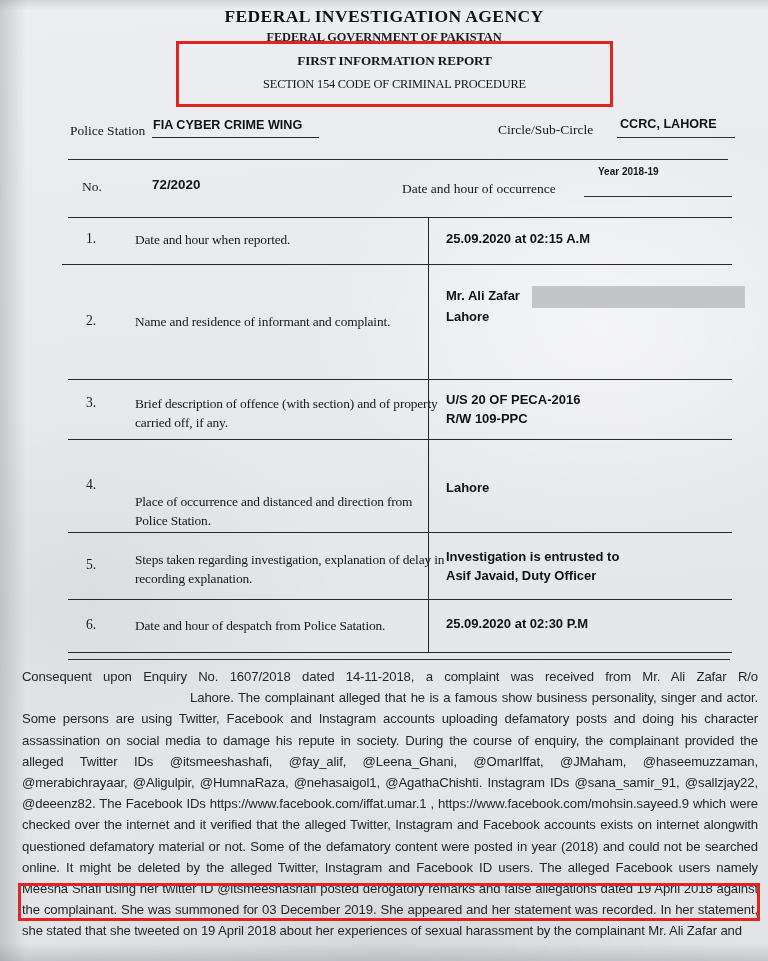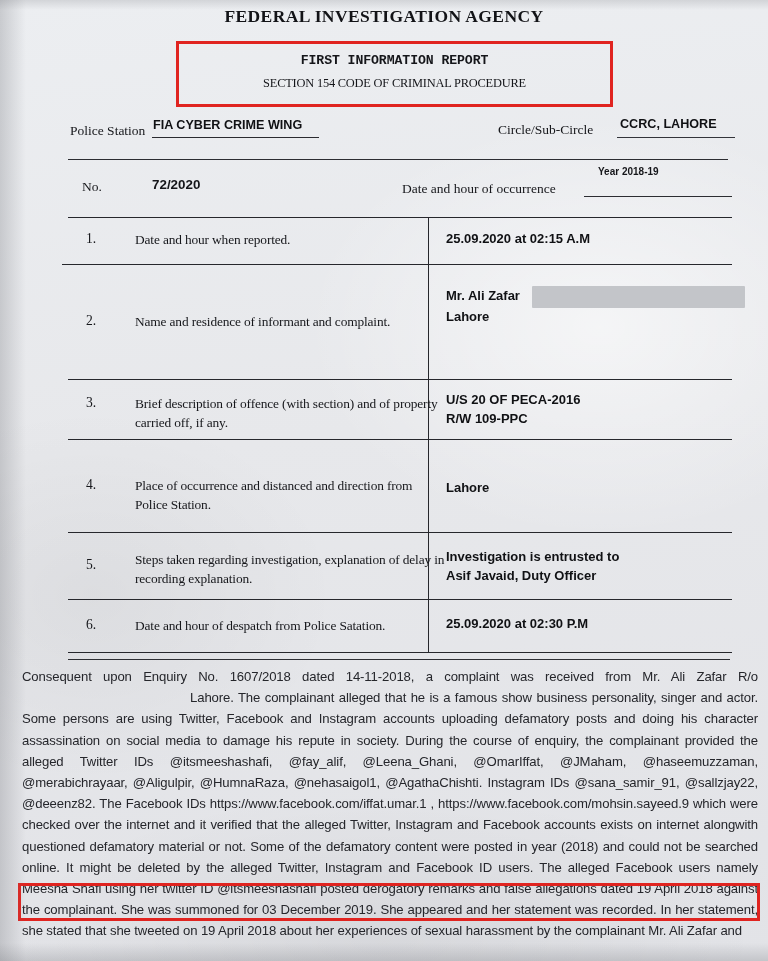--- a/index.html
+++ b/index.html
@@ -48,21 +48,21 @@
     position: absolute;
     left: 176px;
     top: 41px;
     width: 437px;
     height: 66px;
     border: 3.5px solid #e02420;
     text-align: center;
     padding-top: 9px;
   }
   .fir-title {
-    font-family: Liberation Mono, monospace;
+    font-family: Liberation Serif, serif;
     font-weight: bold;
     font-size: 13.2px;
     letter-spacing: -0.1px;
   }
   .fir-sub {
     font-family: "Liberation Serif", serif;
     font-size: 12.4px;
     line-height: 17px;
     margin-top: 7px;
     letter-spacing: -0.2px;
@@ -180,20 +180,21 @@
     background: linear-gradient(to top, rgba(110,112,118,0.26), rgba(110,112,118,0));
   }
 </style>
 </head>
 <body>
 
 <div class="page">
 
   <div class="masthead">
     <div class="agency">FEDERAL INVESTIGATION AGENCY</div>
+    <div class="govt">FEDERAL GOVERNMENT OF PAKISTAN</div>
   </div>
 
   <div class="fir-box">
     <div class="fir-title">FIRST INFORMATION REPORT</div>
     <div class="fir-sub">
       <div>SECTION 154 CODE OF CRIMINAL PROCEDURE</div>
     </div>
   </div>
 
   <div class="station-row">
@@ -235,21 +236,21 @@
     <span class="row-val" style="left:378px; top:69px;">Mr. Ali Zafar</span>
     <span class="redaction" style="left:464px; top:69px; width:213px; height:22px;"></span>
     <span class="row-val" style="left:378px; top:90px;">Lahore</span>
 
     <span class="row-num" style="left:18px; top:178px;">3.</span>
     <span class="row-desc" style="left:55px; top:178px; width:305px;">Brief description of offence (with section) and of property carried off, if any.</span>
     <span class="row-val" style="left:378px; top:173px;">U/S 20 OF PECA-2016</span>
     <span class="row-val" style="left:378px; top:192px;">R/W 109-PPC</span>
 
     <span class="row-num" style="left:18px; top:260px;">4.</span>
-    <span class="row-desc" style="left:55px; top:260px; width:310px;">Place of occurrence and distanced and direction from Police Station.</span>
+    <span class="row-desc" style="left:55px; top:276px; width:310px;">Place of occurrence and distanced and direction from Police Station.</span>
     <span class="row-val" style="left:378px; top:261px;">Lahore</span>
 
     <span class="row-num" style="left:18px; top:340px;">5.</span>
     <span class="row-desc" style="left:55px; top:334px; width:312px;">Steps taken regarding investigation, explanation of delay in recording explanation.</span>
     <span class="row-val" style="left:378px; top:330px;">Investigation is entrusted to</span>
     <span class="row-val" style="left:378px; top:349px;">Asif Javaid, Duty Officer</span>
 
     <span class="row-num" style="left:18px; top:400px;">6.</span>
     <span class="row-desc" style="left:55px; top:400px; width:320px;">Date and hour of despatch from Police Satation.</span>
     <span class="row-val" style="left:378px; top:397px;">25.09.2020 at 02:30 P.M</span>

